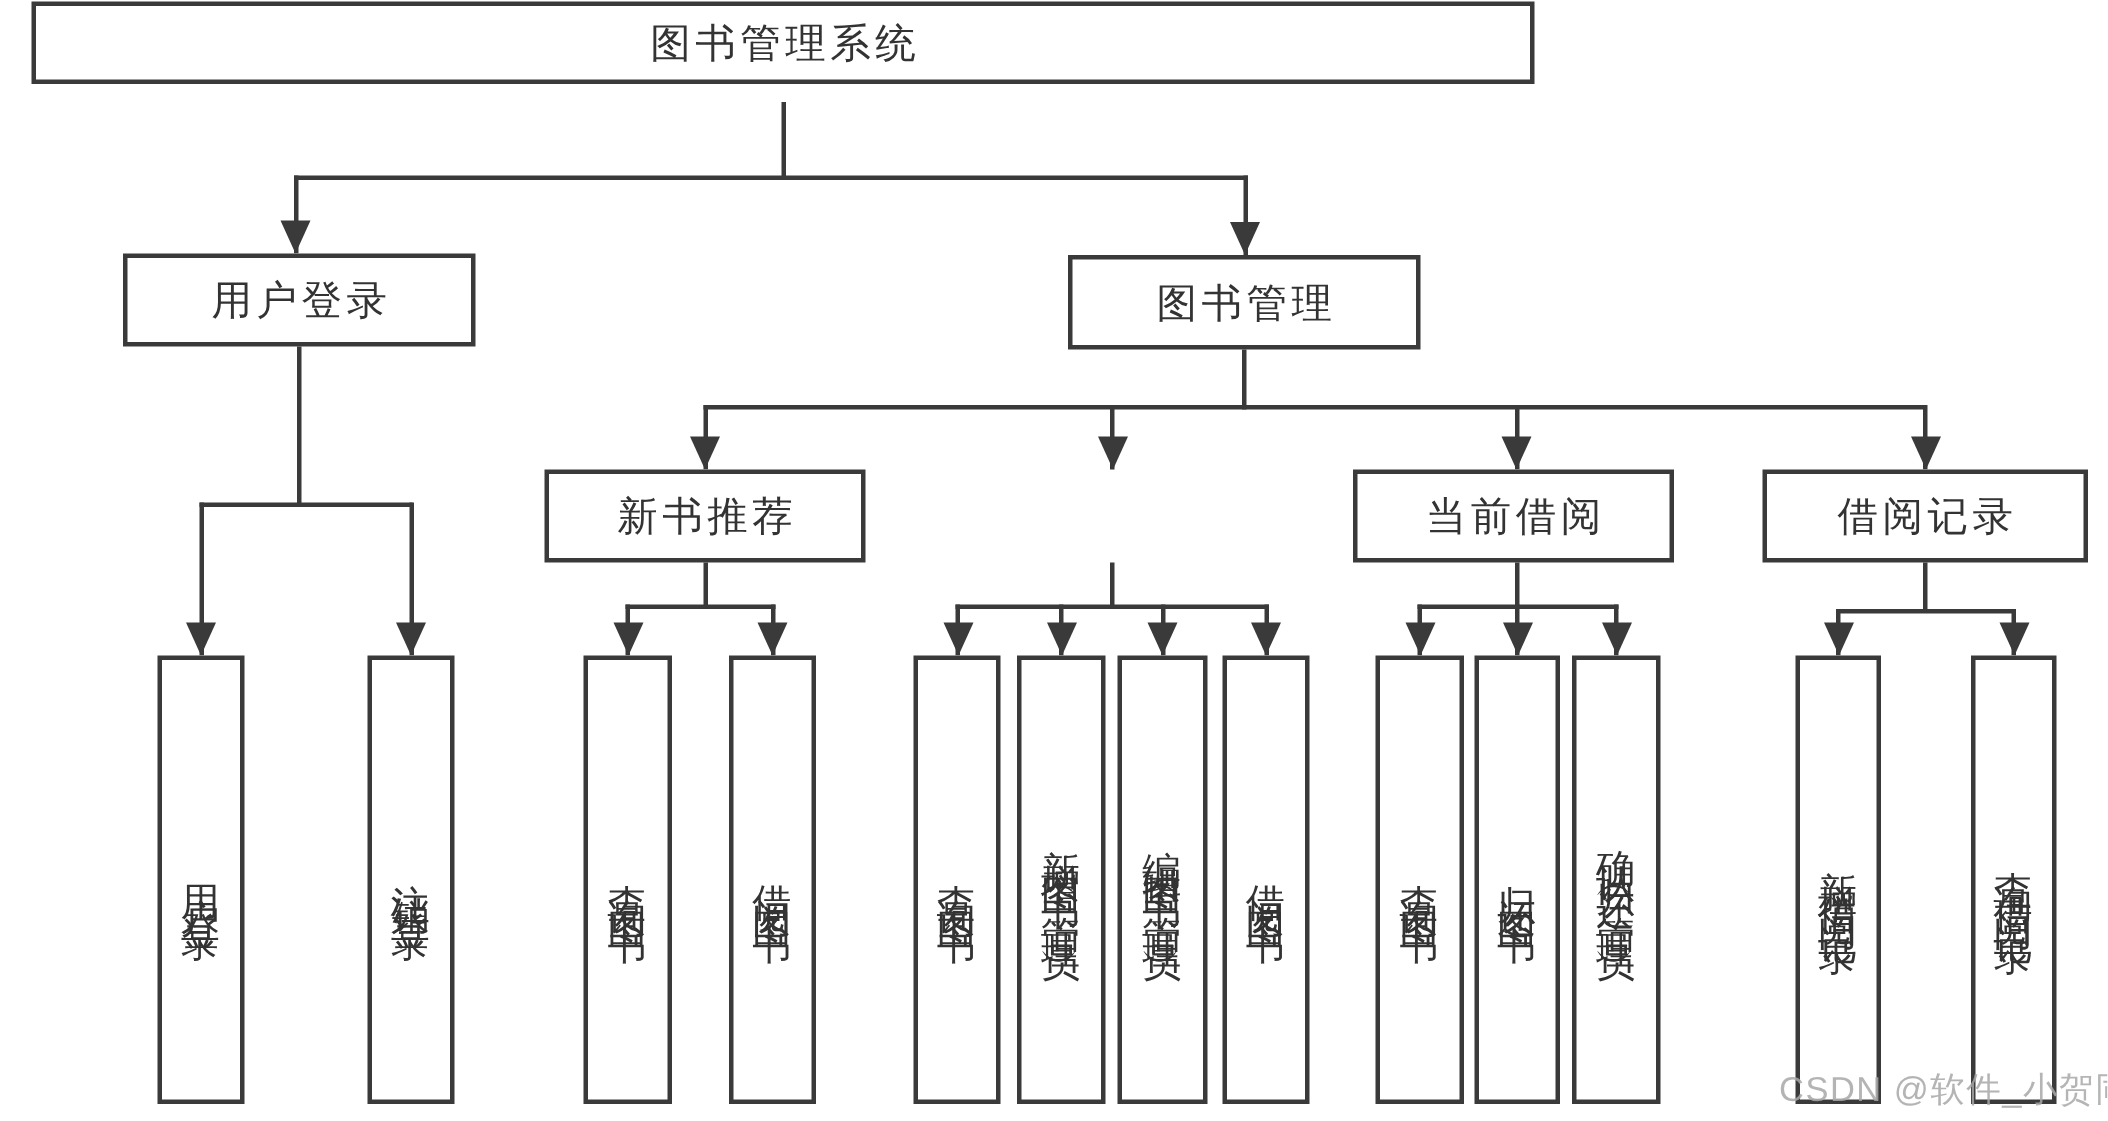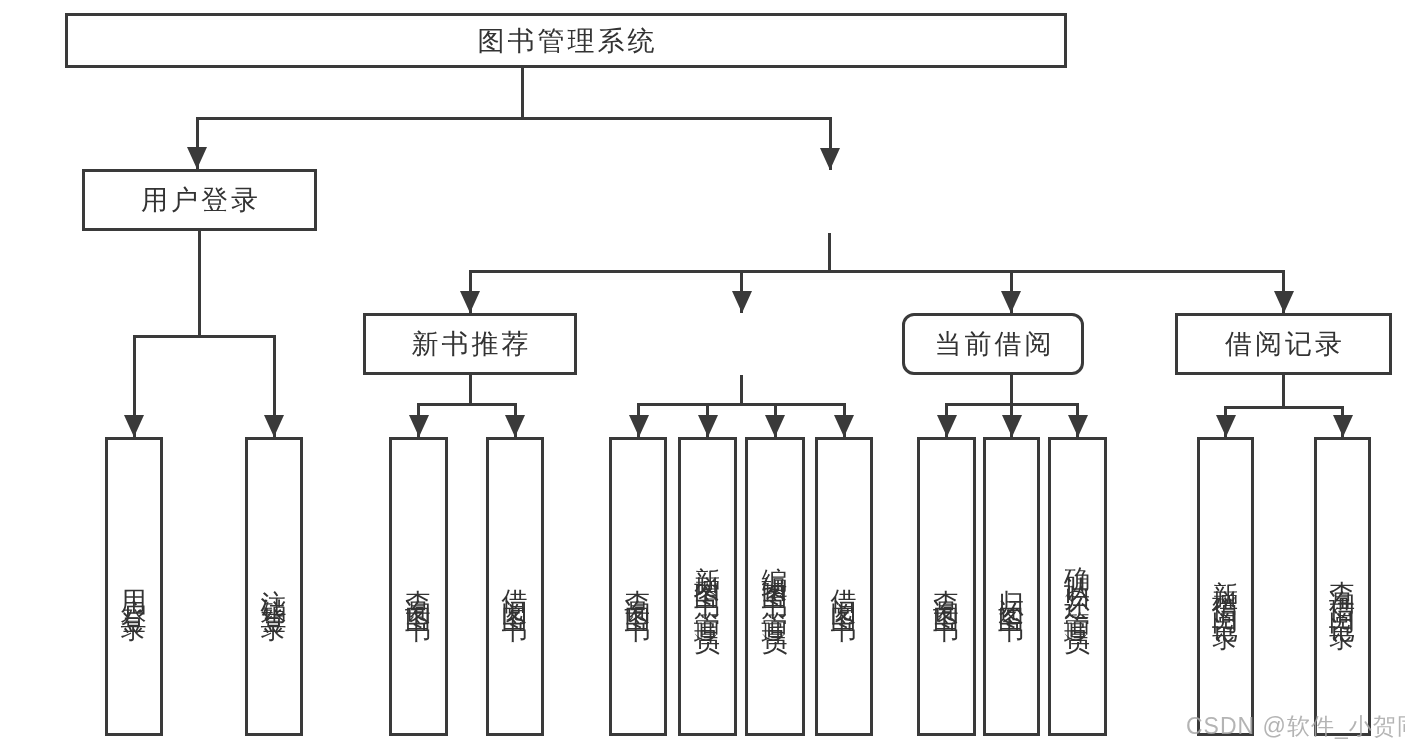--- a/index.html
+++ b/index.html
@@ -49,49 +49,52 @@
     font-size:23px;letter-spacing:1px;
     color:var(--watermark);opacity:.85;
     white-space:nowrap;z-index:5;
   }
 </style>
 </head>
 <body>
 
 <div class="canvas">
 
-  <div class="box h-box" style="left:21px;top:13px;width:1002px;height:55px;margin-left:44px;">
+  <div class="box h-box" style="left:21px;top:1px;width:1002px;height:55px;">
     <span>图书管理系统</span>
   </div>
 
   <div class="vl" style="left:520.5px;top:68px;height:50px;"></div>
   <div class="hl" style="left:195.5px;top:116.5px;width:636px;"></div>
   <div class="ar" style="left:195.5px;top:116.5px;height:52.5px;"></div>
   <div class="ar" style="left:828.5px;top:116.5px;height:53.5px;"></div>
 
   <div class="box h-box" style="left:82px;top:169px;width:235px;height:62px;">
     <span>用户登录</span>
+  </div>
+  <div class="box h-box" style="left:712px;top:170px;width:235px;height:63px;">
+    <span>图书管理</span>
   </div>
 
   <div class="vl" style="left:198px;top:231px;height:106px;"></div>
   <div class="hl" style="left:132.5px;top:334.5px;width:142px;"></div>
   <div class="ar" style="left:132.5px;top:334.5px;height:102.5px;"></div>
   <div class="ar" style="left:272.5px;top:334.5px;height:102.5px;"></div>
 
   <div class="vl" style="left:828px;top:233px;height:40px;"></div>
   <div class="hl" style="left:468.5px;top:270px;width:815.5px;"></div>
   <div class="ar" style="left:468.5px;top:270px;height:43px;"></div>
   <div class="ar" style="left:740px;top:270px;height:43px;"></div>
   <div class="ar" style="left:1009.5px;top:270px;height:43px;"></div>
   <div class="ar" style="left:1282px;top:270px;height:43px;"></div>
 
   <div class="box h-box" style="left:363px;top:313px;width:214px;height:62px;">
     <span>新书推荐</span>
   </div>
-  <div class="box h-box" style="left:902px;top:313px;width:182px;height:62px;border-radius:12px;">
+  <div class="box h-box" style="left:902px;top:313px;width:214px;height:62px;">
     <span>当前借阅</span>
   </div>
   <div class="box h-box" style="left:1175px;top:313px;width:217px;height:62px;">
     <span>借阅记录</span>
   </div>
 
   <div class="vl" style="left:468.5px;top:375px;height:30px;"></div>
   <div class="hl" style="left:417px;top:402.5px;width:99.5px;"></div>
   <div class="ar" style="left:417px;top:402.5px;height:34.5px;"></div>
   <div class="ar" style="left:513.5px;top:402.5px;height:34.5px;"></div>

